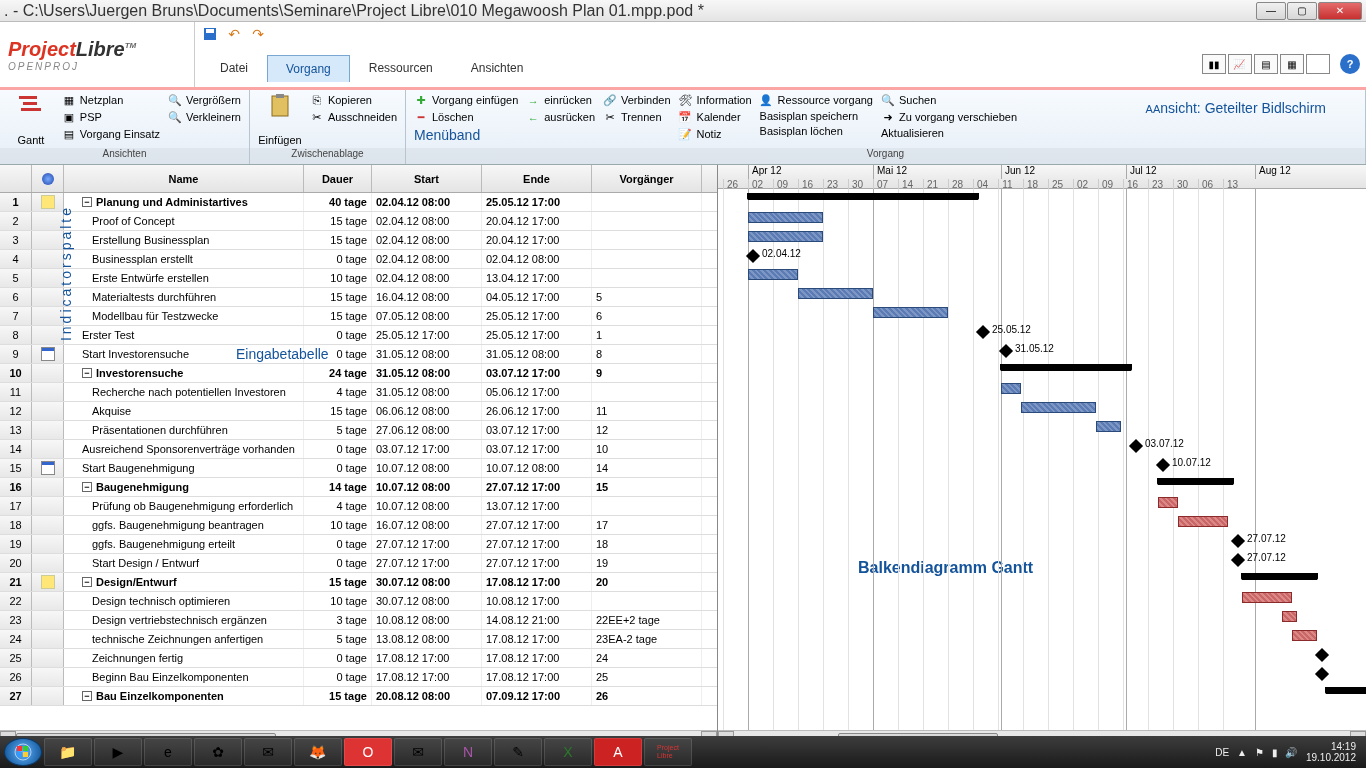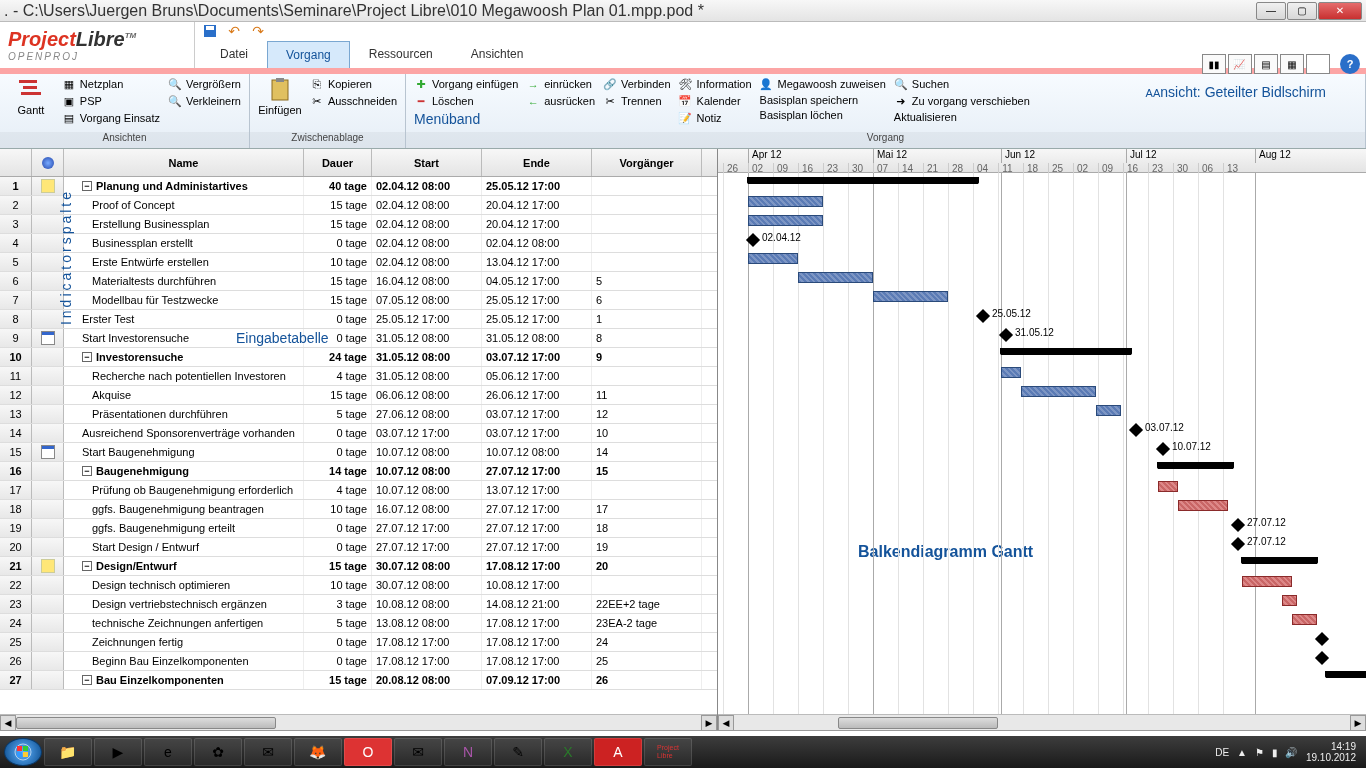--- a/index.html
+++ b/index.html
@@ -6,21 +6,21 @@
 body { width: 1366px; height: 768px; overflow: hidden; background: #fff; font-size: 11px; position: relative; }
 
 
 .titlebar { height: 22px; background: linear-gradient(#f7f7f7,#e4e4e4); border-bottom: 1px solid #bbb; display: flex; align-items: center; padding: 0 4px; position: relative; }
 .titlebar .title { color: #333; font-size: 16px; flex: 1; }
 .winbtns { display: flex; gap: 1px; margin-left: auto; }
 .winbtn { width: 30px; height: 18px; background: linear-gradient(#f0f0f0,#d8d8d8); border: 1px solid #888; border-radius: 2px; display: flex; align-items: center; justify-content: center; font-size: 10px; cursor: pointer; }
 .winbtn.close { background: linear-gradient(#e56c6c,#c83030); color: #fff; width: 44px; }
 
 
-.header { height: 52px; display: flex; align-items: stretch; border-bottom: 6px solid #fca5a5; }
+.header { height: 68px; display: flex; align-items: stretch; border-bottom: 3px solid #fca5a5; }
 .logo-area { width: 195px; padding: 4px 8px; border-right: 1px solid #ccc; display: flex; flex-direction: column; justify-content: center; }
 .logo-main { font-size: 20px; font-weight: bold; font-style: italic; }
 .logo-main .p1 { color: #d32; } .logo-main .p2 { color: #333; }
 .logo-tm { font-size: 8px; color: #666; vertical-align: super; }
 .logo-sub { font-size: 10px; color: #888; letter-spacing: 2px; font-style: italic; }
 .ribbon-tabs-row { flex: 1; display: flex; flex-direction: column; }
 .quick-access { height: 24px; display: flex; align-items: center; padding: 0 6px; gap: 6px; }
 .qa-btn { width: 18px; height: 18px; display: inline-flex; align-items: center; justify-content: center; cursor: pointer; }
 .ribbon-tabs { display: flex; align-items: flex-end; gap: 0; height: 36px; padding-left: 6px; }
 .ribbon-tab { padding: 6px 18px; font-size: 12px; color: #333; cursor: pointer; border: 1px solid transparent; }
@@ -30,21 +30,21 @@
 .help-icon { width: 20px; height: 20px; border-radius: 50%; background: #2a6fc9; color: #fff; display: flex; align-items: center; justify-content: center; font-weight: bold; margin-left: 8px; cursor: pointer; }
 
 
 .ribbon-body { height: 75px; background: linear-gradient(#f7fbff,#e6eef6); border-bottom: 1px solid #9aa; display: flex; position: relative; }
 .ribbon-group { border-right: 1px solid #b8c4d0; display: flex; flex-direction: column; }
 .ribbon-group-content { flex: 1; display: flex; align-items: flex-start; padding: 2px 6px; gap: 4px; }
 .ribbon-group-label { height: 16px; font-size: 10px; color: #444; text-align: center; background: rgba(0,0,0,0.04); }
 .rb-col { display: flex; flex-direction: column; gap: 1px; }
 .rb-item { display: flex; align-items: center; gap: 4px; font-size: 11px; padding: 1px 2px; cursor: pointer; white-space: nowrap; }
 .rb-icon { width: 14px; height: 14px; display: inline-flex; align-items: center; justify-content: center; font-size: 11px; }
-.rb-big { display: flex; flex-direction: column; align-items: center; justify-content: center; width: 54px; cursor: pointer; font-size: 11px; gap: 0; }
+.rb-big { display: flex; flex-direction: column; align-items: center; justify-content: center; width: 54px; cursor: pointer; font-size: 11px; gap: 14px; }
 .rb-big-icon { width: 28px; height: 28px; }
 .ribbon-annot { position: absolute; color: #14539a; font-size: 14px; }
 
 
 .main { display: flex; height: 582px; border-bottom: 1px solid #999; }
 .left-pane { width: 718px; display: flex; flex-direction: column; border-right: 1px solid #888; }
 .right-pane { flex: 1; display: flex; flex-direction: column; position: relative; overflow: hidden; }
 
 
 .tbl-head { display: flex; background: linear-gradient(#f7f7f7,#e4e4e4); border-bottom: 1px solid #aaa; height: 28px; }
@@ -244,21 +244,21 @@
             <span>Kalender</span>
           </div>
         <div class="rb-item">
             <span class="rb-icon">📝</span>
             <span>Notiz</span>
           </div>
       </div>
       <div class="rb-col">
         <div class="rb-item">
             <span class="rb-icon">👤</span>
-            <span>Megawoosh zuweisen</span>
+            <span>Ressource vorgang</span>
           </div>
         <div class="rb-item">
             <span>Basisplan speichern</span>
           </div>
         <div class="rb-item">
             <span>Basisplan löchen</span>
           </div>
       </div>
       <div class="rb-col">
         <div class="rb-item">

